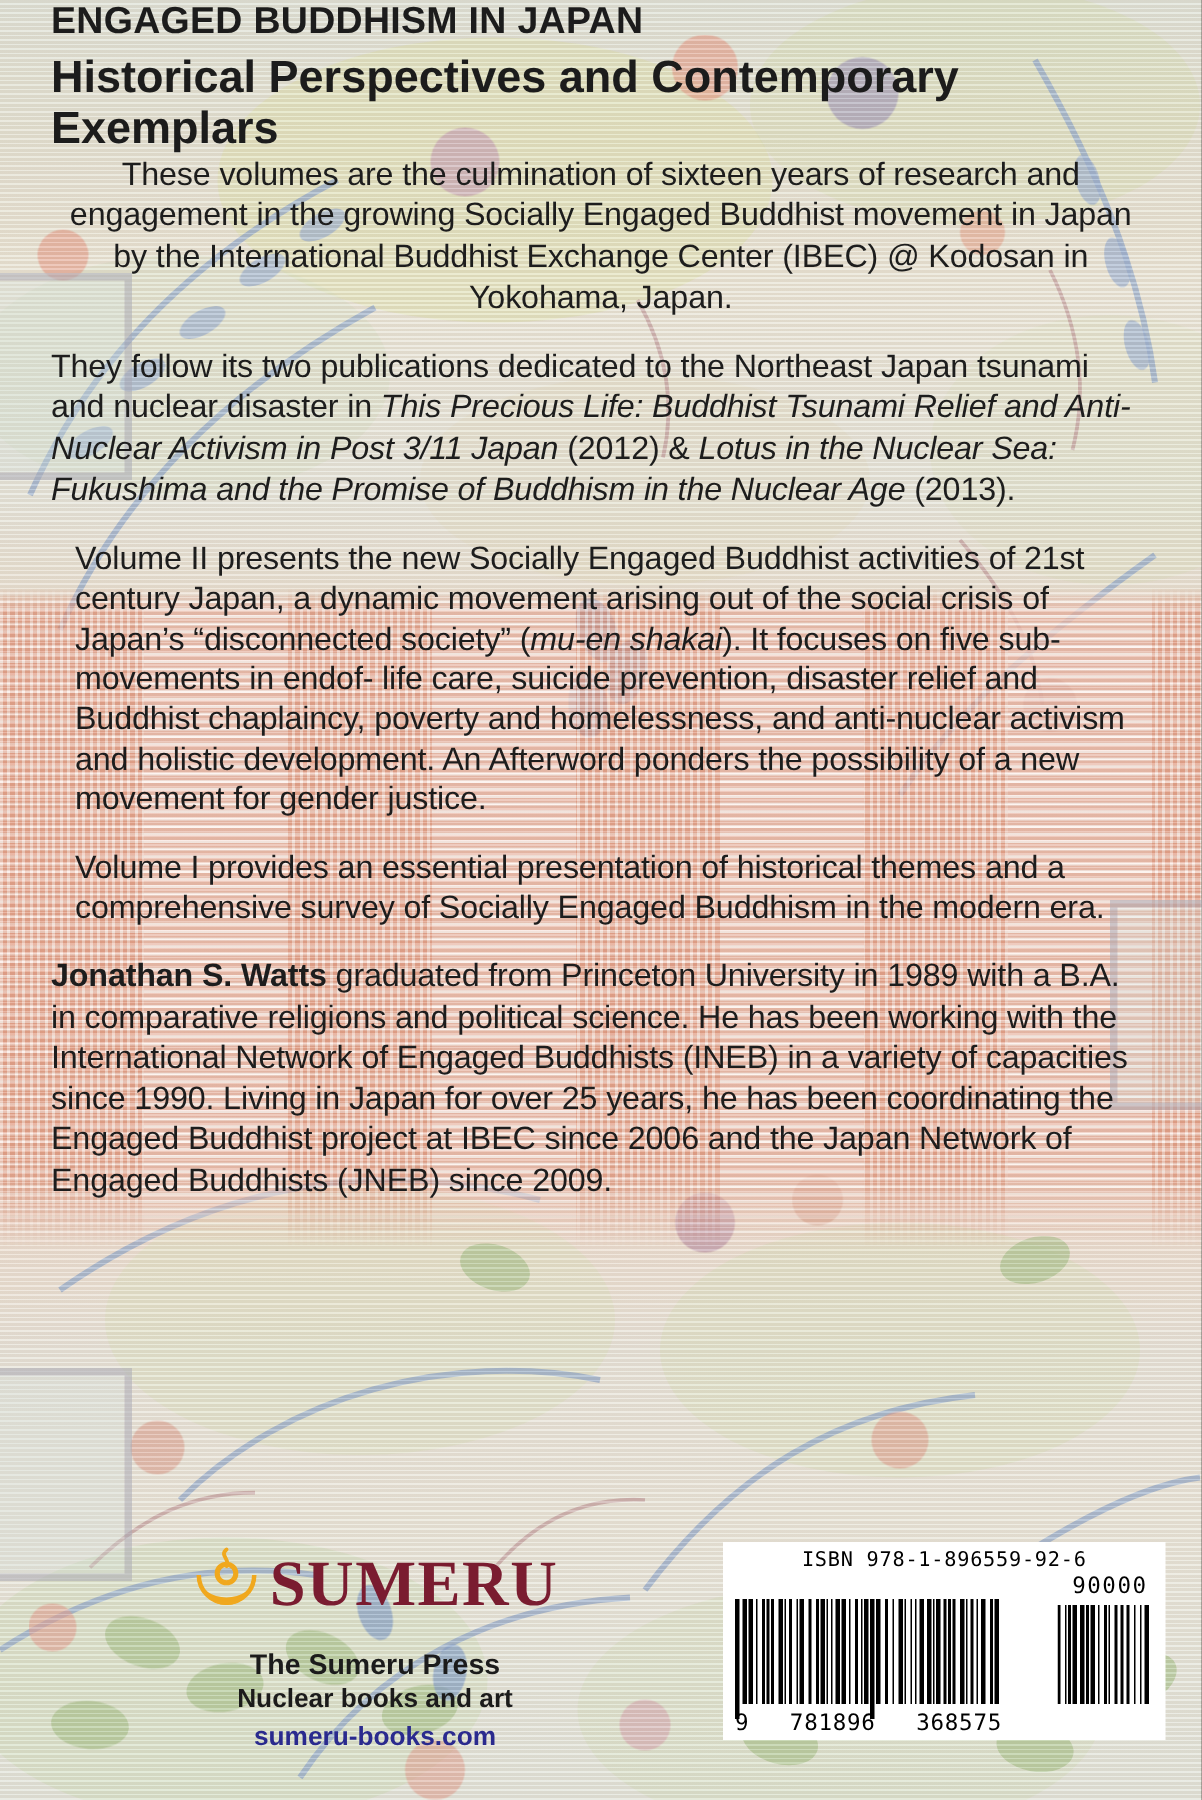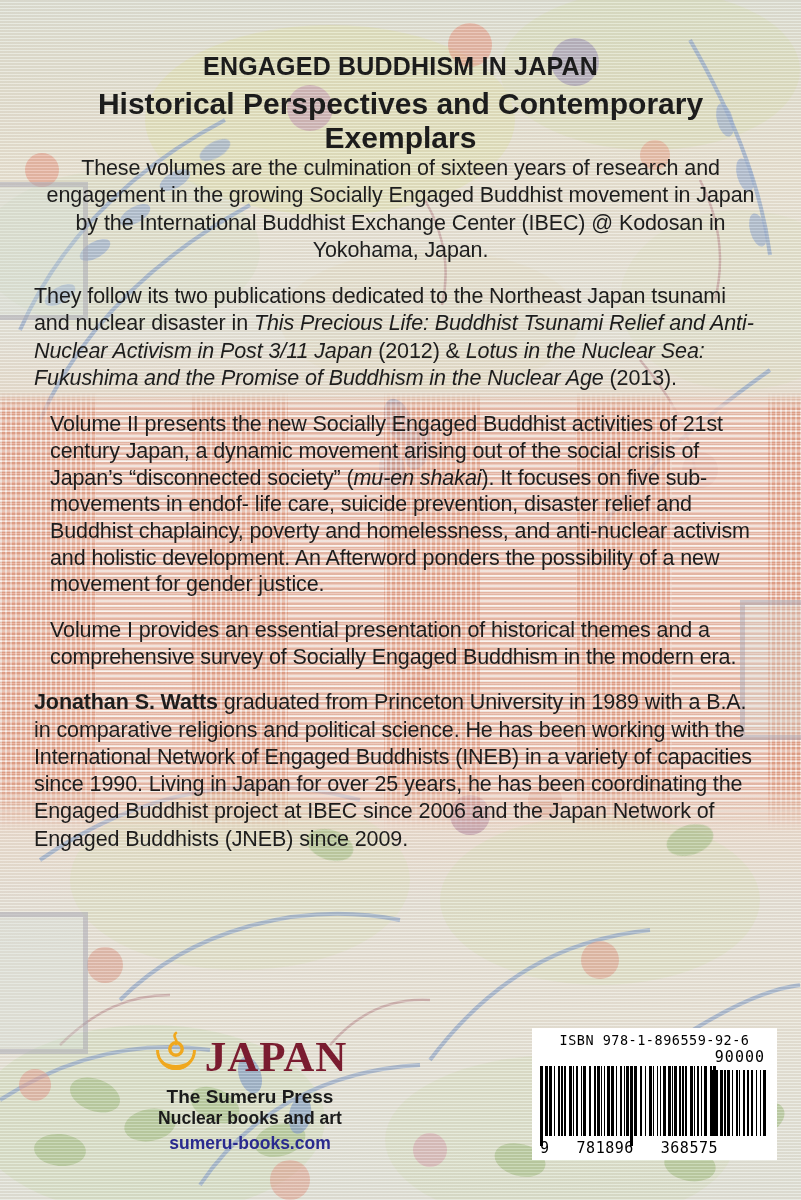--- a/index.html
+++ b/index.html
@@ -90,22 +90,21 @@
   .bg-svg { position: absolute; inset: 0; width: 801px; height: 1200px; }
 
   
   .content {
     position: absolute;
     inset: 0;
     padding: 0 34px;
     box-sizing: border-box;
   }
   .title-block {
-    text-align: center;
-    padding-top: 52px;
+    text-align: left;
   }
   .title-main {
     font-size: 25px;
     font-weight: 700;
     letter-spacing: .2px;
     color: #1c1c1c;
     margin: 0;
   }
   .title-sub {
     font-size: 30px;
@@ -159,42 +158,42 @@
     font-size: 43px;
     font-weight: 700;
     letter-spacing: 1px;
     color: #7a1c30;
     line-height: 1;
     font-family: "Liberation Serif", serif;
   }
   .pub-name {
     font-size: 19px;
     font-weight: 700;
-    margin-top: 4px;
+    margin-top: 18px;
     color: #1b1b1b;
   }
   .pub-line {
     font-size: 17.5px;
     font-weight: 700;
     color: #1b1b1b;
     line-height: 1.2;
   }
   .pub-url {
     font-size: 17.5px;
     font-weight: 700;
     color: #2a2a8e;
     margin-top: 4px;
   }
 
   
   .barcode-box {
     position: absolute;
     right: 24px;
     top: 6px;
-    width: 245px;
+    width: 295px;
     height: 132px;
     background: #fff;
     padding: 4px 6px 2px 6px;
     box-sizing: border-box;
   }
   .isbn-text {
     font-family: "DejaVu Sans Mono", monospace;
     font-size: 13.5px;
     letter-spacing: 0.5px;
     text-align: center;
@@ -352,21 +351,21 @@
   <div class="footer">
 
     <div class="publisher">
       <div class="logo-row">
         <svg class="logo-mark" viewBox="0 0 46 50">
           <path d="M23 2 C 18 6, 26 9, 23 13" stroke="#f0a81e" stroke-width="2.6" fill="none" stroke-linecap="round"></path>
           <circle cx="23" cy="18" r="6.2" fill="none" stroke="#f0a81e" stroke-width="3.4"></circle>
           <path d="M5 21 A 18 18 0 0 0 41 21 A 18 13 0 0 1 5 21 Z" fill="#f0a81e"></path>
           <path d="M4.5 19 A 18.5 18.5 0 0 0 41.5 19" fill="none" stroke="#f0a81e" stroke-width="3"></path>
         </svg>
-        <span class="logo-word">JAPAN</span>
+        <span class="logo-word">SUMERU</span>
       </div>
       <div class="pub-name">The Sumeru Press</div>
       <div class="pub-line">Nuclear books and art</div>
       <div class="pub-url">sumeru-books.com</div>
     </div>
 
     <div class="barcode-box">
       <div class="isbn-text">ISBN 978-1-896559-92-6</div>
       <div class="addon-text">90000</div>
 

